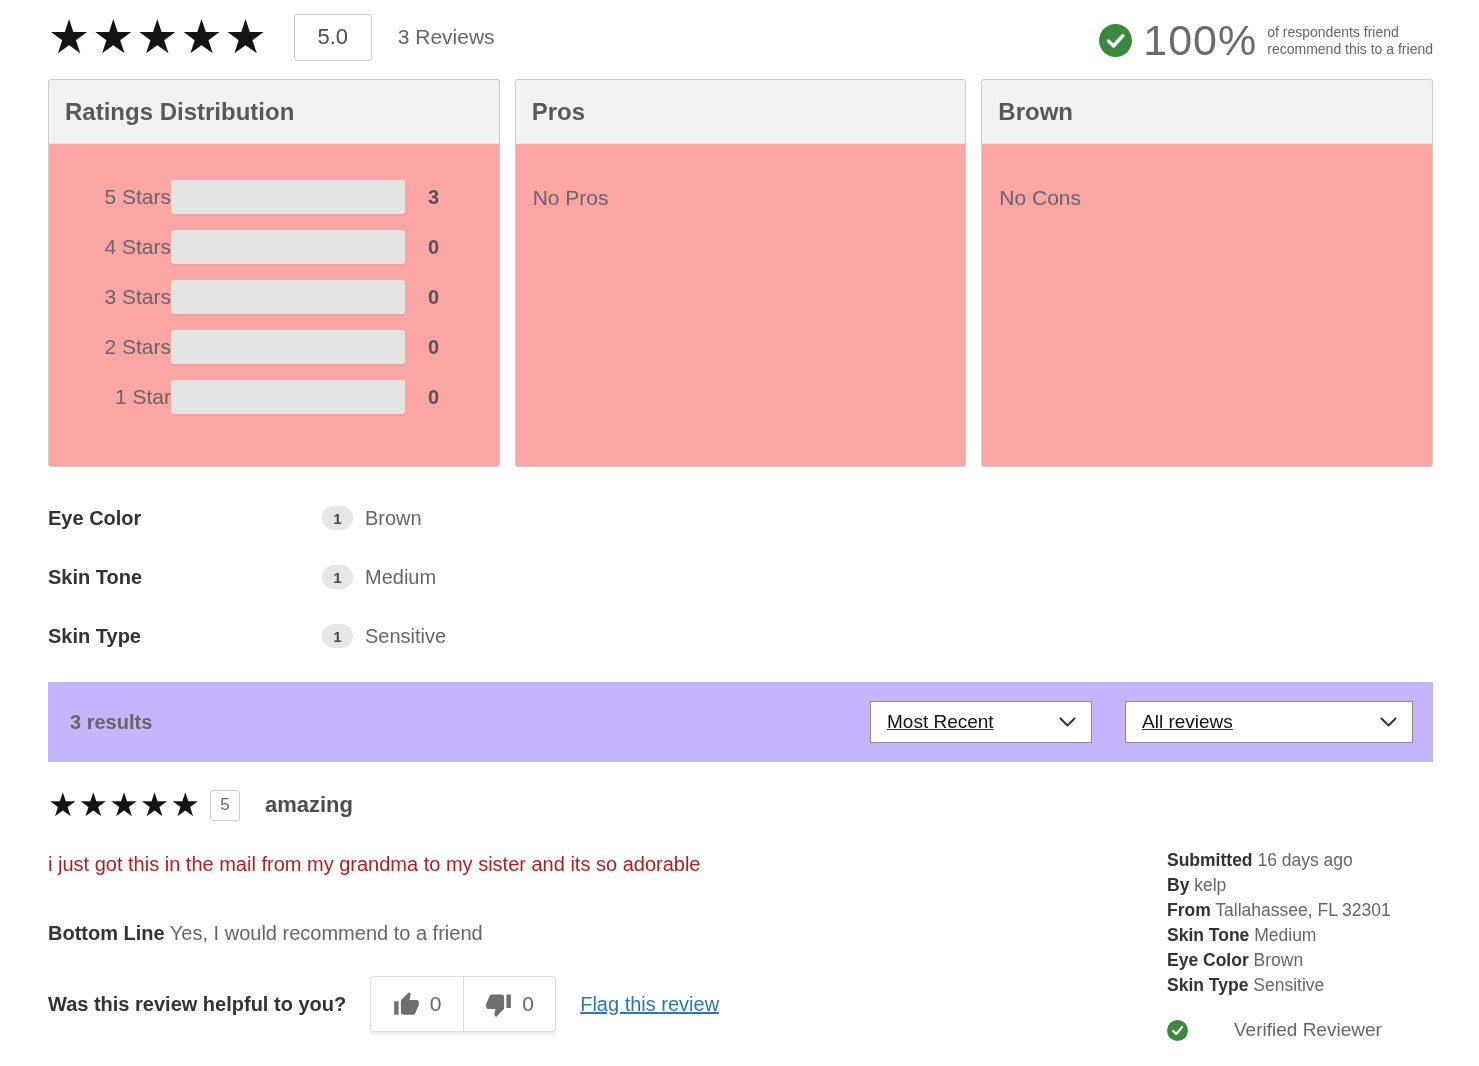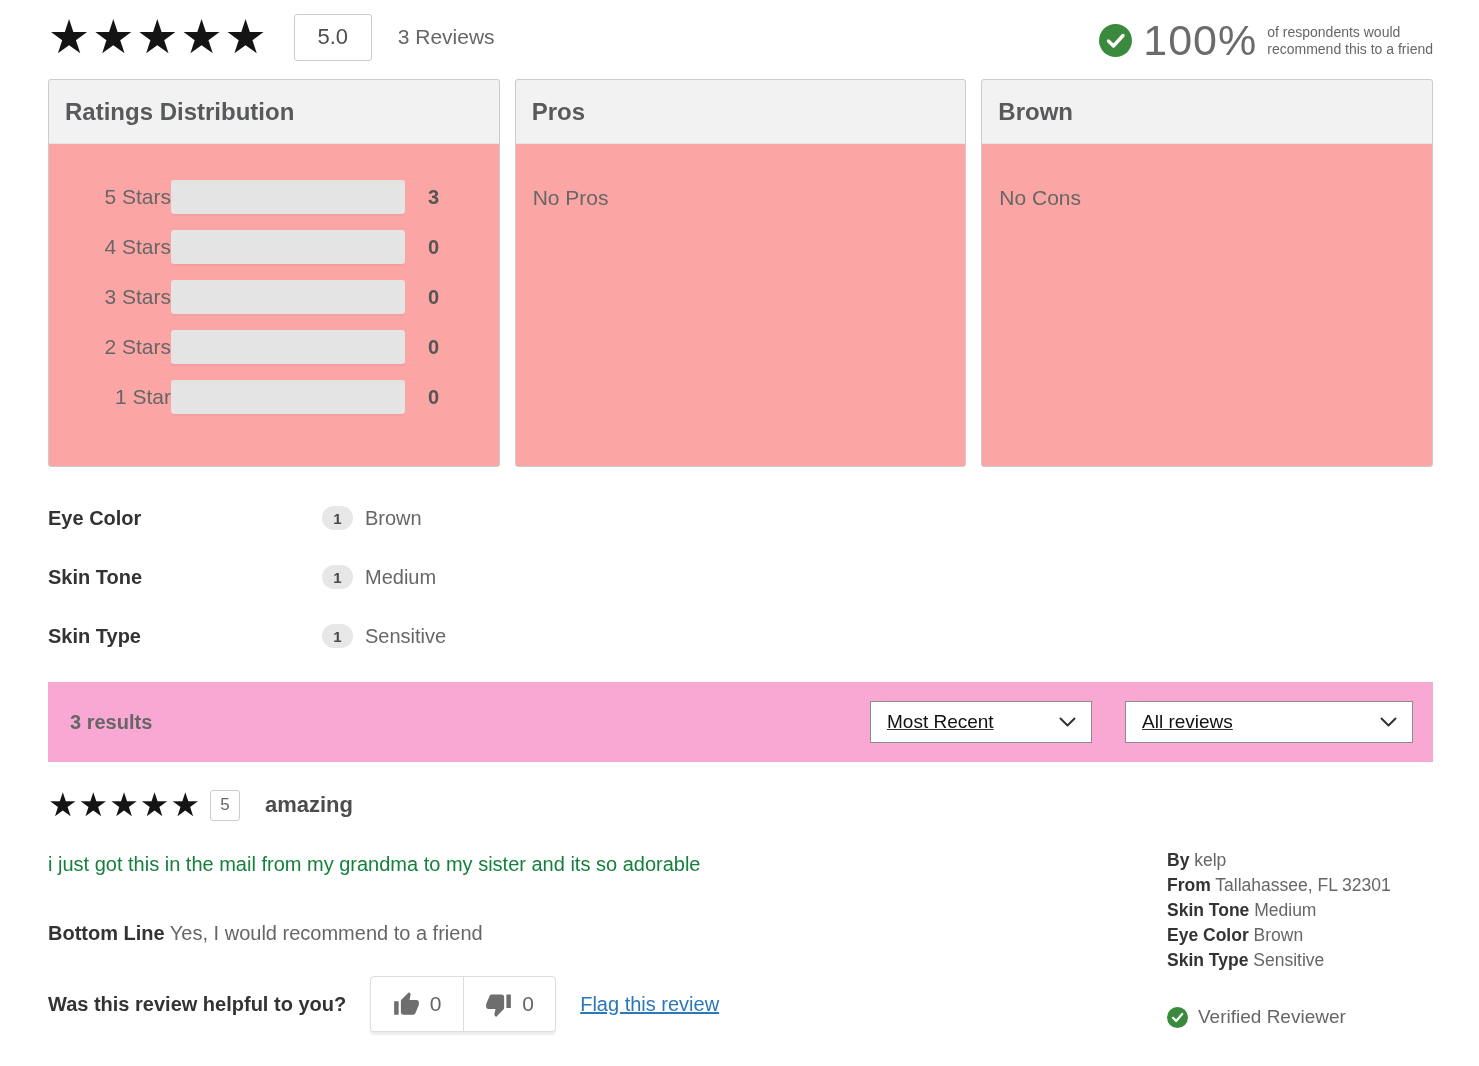--- a/index.html
+++ b/index.html
@@ -39,58 +39,58 @@
   
   .facets { margin-top: 38px; }
   .facet-row { display: flex; align-items: center; height: 26px; margin-bottom: 33px; }
   .facet-label { width: 274px; font-size: 20px; font-weight: bold; color: #333; }
   .facet-chip { display: flex; align-items: center; cursor: pointer; }
   .facet-count { min-width: 31px; height: 24px; padding: 0 9px; background: #e7e7e7; border-radius: 13px;
     display: inline-flex; align-items: center; justify-content: center; font-size: 15px; font-weight: bold; color: #4a4a4a; }
   .facet-value { font-size: 20px; color: #666; margin-left: 12px; }
 
   
-  .results-bar { margin-top: 25px; height: 80px; background: #f9a8d4; display: flex; align-items: center;
+  .results-bar { margin-top: 25px; height: 80px; background: #c4b5fd; display: flex; align-items: center;
     justify-content: space-between; padding: 0 20px 0 22px; }
   .results-label { font-size: 20px; font-weight: bold; color: #666; }
   .dropdowns { display: flex; align-items: center; text-decoration: underline; }
   .dropdown { height: 42px; background: #fff; border: 1px solid #8c8c8c; display: flex; align-items: center;
     justify-content: space-between; padding: 0 15px 0 16px; font-size: 19px; color: #111; cursor: pointer; }
   .dropdown-sort { width: 222px; margin-right: 33px; }
   .dropdown-scope { width: 288px; }
   .chevron { width: 17px; height: 10px; flex: 0 0 17px; margin-left: 10px; }
 
   
   .review { display: flex; justify-content: space-between; margin-top: 26px; }
   .review-main { flex: 1 1 auto; padding-right: 40px; }
   .review-head { display: flex; align-items: center; }
   .review-score-box { width: 30px; height: 31px; border: 1px solid #ccc; border-radius: 3px; background: #fff;
     display: flex; align-items: center; justify-content: center; font-size: 17px; color: #666; margin-left: 9px; }
   .review-title { font-size: 22px; font-weight: bold; color: #4d4d4d; margin-left: 25px; }
-  .review-body { margin-top: 29px; font-size: 20px; color: #15803d; line-height: 26px; }
+  .review-body { margin-top: 29px; font-size: 20px; color: #b91c1c; line-height: 26px; }
   .bottom-line { margin-top: 45px; font-size: 20px; }
   .bl-label { font-weight: bold; color: #333; }
   .bl-value { color: #666; }
   .helpful-row { margin-top: 31px; display: flex; align-items: center; }
   .helpful-question { font-size: 20px; font-weight: bold; color: #333; }
   .vote-group { display: flex; margin-left: 24px; border: 1px solid #ddd; border-radius: 4px; background: #fff;
     box-shadow: 0 3px 2px rgba(0,0,0,0.07); }
   .vote-btn { width: 92px; height: 54px; display: flex; align-items: center; justify-content: center;
     background: none; border: none; cursor: pointer; font-family: inherit; }
   .vote-btn + .vote-btn { border-left: 1px solid #ddd; }
   .vote-icon { width: 27px; height: 27px; }
   .vote-count { font-size: 21px; color: #666; margin-left: 10px; }
   .flag-link { margin-left: 24px; font-size: 20px; color: #2a77bb; text-decoration: underline; cursor: pointer; }
 
   
   .review-meta { width: 266px; flex: 0 0 266px; padding-top: 60px; }
   .meta-line { font-size: 17.5px; line-height: 25px; }
   .meta-label { font-weight: bold; color: #333; }
   .meta-value { color: #666; }
-  .verified-row { display: flex; align-items: center; margin-top: 33px; }
+  .verified-row { display: flex; align-items: center; margin-top: 21px; gap: 36px; }
   .check-circle-sm { width: 21px; height: 21px; flex: 0 0 21px; }
   .verified-label { font-size: 19px; color: #666; margin-left: 10px; }
 </style>
 </head>
 <body>
 
 <div class="page">
 
   <div class="summary-row">
     <div class="summary-left">
@@ -98,21 +98,21 @@
       <span class="rating-box">5.0</span>
       <span class="reviews-count">3 Reviews</span>
     </div>
     <div class="summary-right">
       <svg class="check-circle-lg" viewBox="0 0 33 33">
         <circle cx="16.5" cy="16.5" r="16.5" fill="#3a8a3d"></circle>
         <polyline points="9.5,17 14.5,22 24,11.5" fill="none" stroke="#fff" stroke-width="3.4" stroke-linecap="round" stroke-linejoin="round"></polyline>
       </svg>
       <span class="recommend-pct">100%</span>
       <span class="recommend-caption">
-        <span>of respondents would</span><br>
+        <span>of respondents friend</span><br>
         <span>recommend this to a friend</span>
       </span>
     </div>
   </div>
 
   <div class="panels-row">
     <div class="panel">
       <div class="panel-header">
         <span class="panel-title">Ratings Distribution</span>
       </div>
@@ -229,20 +229,24 @@
             </svg>
             <span class="vote-count">0</span>
           </button>
         </div>
         <a class="flag-link">Flag this review</a>
       </div>
     </div>
 
     <div class="review-meta">
       <div class="meta-line">
+        <span class="meta-label">Submitted</span>
+        <span class="meta-value">16 days ago</span>
+      </div>
+      <div class="meta-line">
         <span class="meta-label">By</span>
         <span class="meta-value">kelp</span>
       </div>
       <div class="meta-line">
         <span class="meta-label">From</span>
         <span class="meta-value">Tallahassee, FL 32301</span>
       </div>
       <div class="meta-line">
         <span class="meta-label">Skin Tone</span>
         <span class="meta-value">Medium</span>

